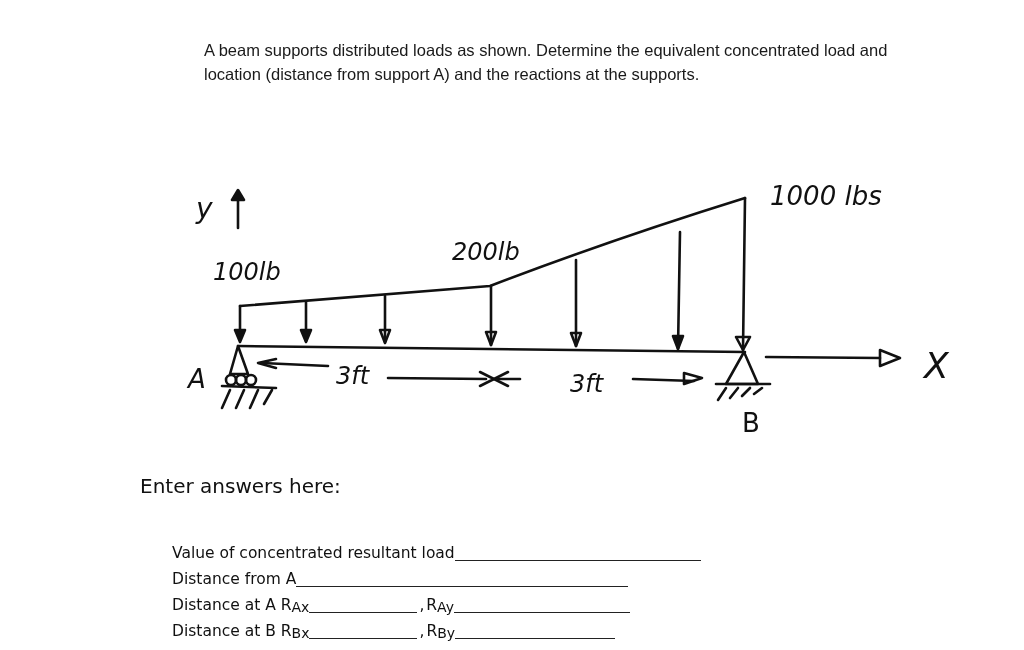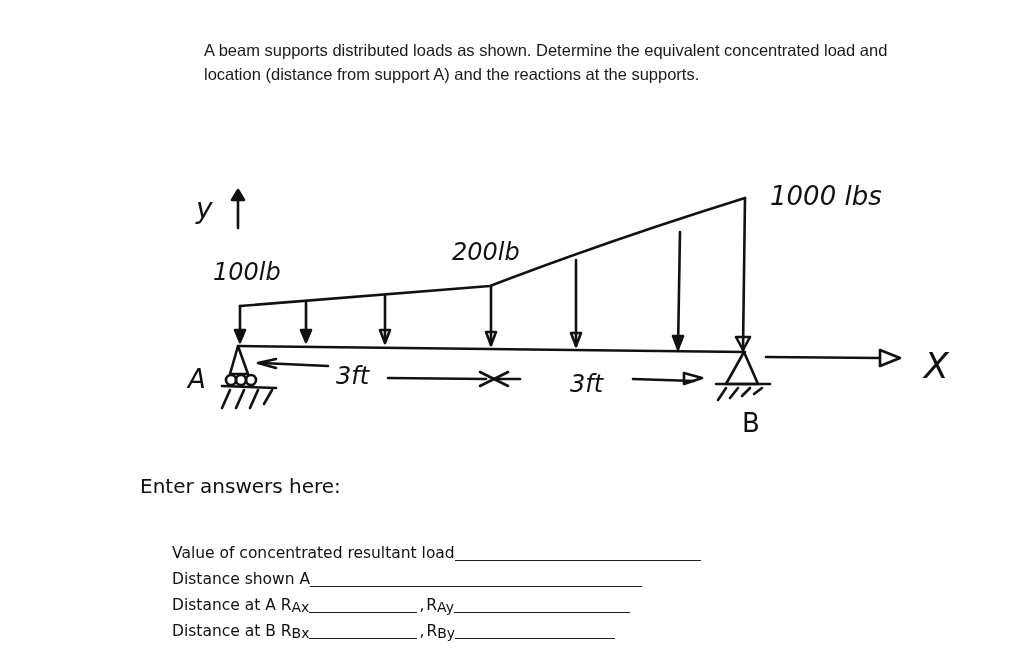--- a/index.html
+++ b/index.html
@@ -111,21 +111,21 @@
 </svg>
 
 <div class="enter">Enter answers here:</div>
 
 <div class="answers">
   <div class="row">
     <span>Value of concentrated resultant load</span>
     <span class="blank" style="width:246px;"></span>
   </div>
   <div class="row">
-    <span>Distance shown A</span>
+    <span>Distance from A</span>
     <span class="blank" style="width:332px;"></span>
   </div>
   <div class="row">
     <span>Distance at A R</span>
       <span class="sub">Ax</span>
     <span class="blank" style="width:108px;"></span>
     <span class="comma">,</span>
     <span>R</span>
       <span class="sub">Ay</span>
     <span class="blank" style="width:176px;"></span>

